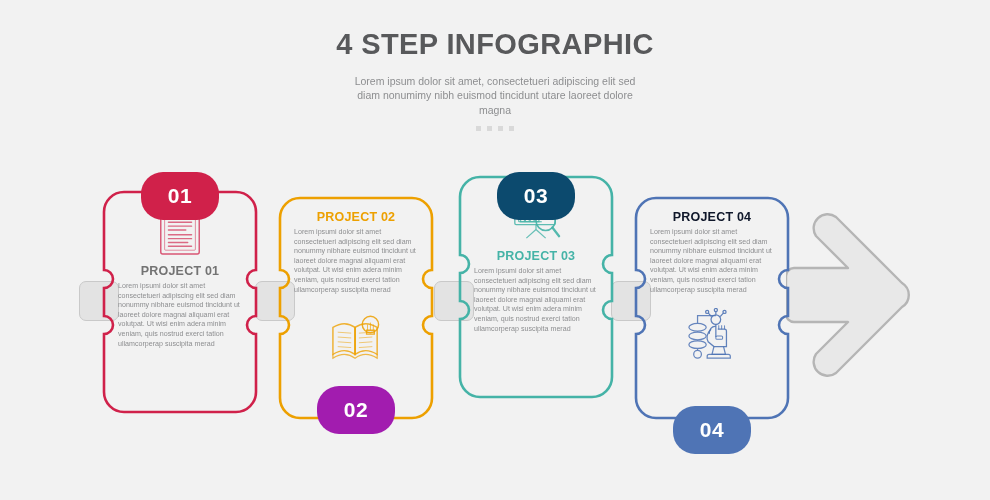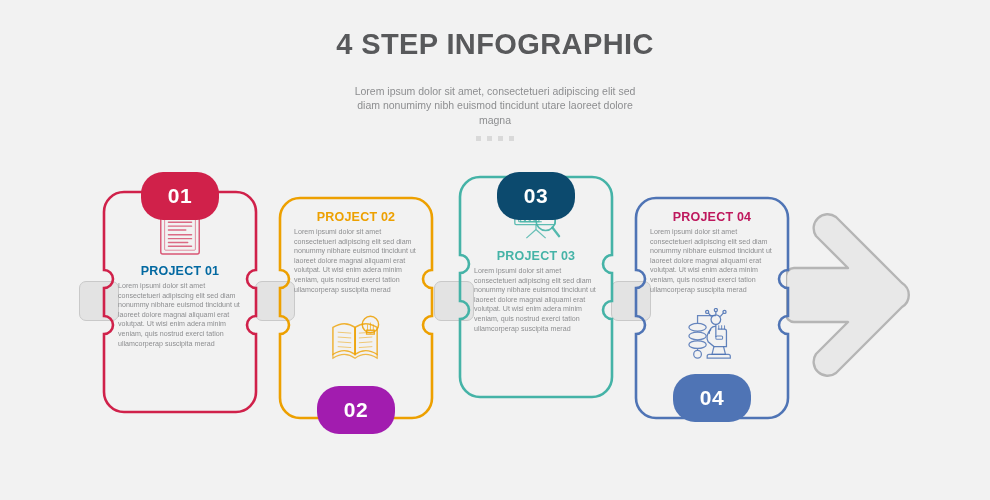--- a/index.html
+++ b/index.html
@@ -33,21 +33,21 @@
   }
   .title {
     font-size: 29px;
     font-weight: bold;
     color: #58595b;
     letter-spacing: 0.4px;
     margin: 0;
     line-height: 36px;
   }
   .subtitle {
-    margin: 22px auto 0;
+    margin: 12px auto 0;
     width: 300px;
     font-size: 10.5px;
     line-height: 14.4px;
     color: #8d8e90;
   }
   .dots {
     margin-top: 9px;
     display: flex;
     justify-content: center;
     gap: 6px;
@@ -144,21 +144,21 @@
 
   
   #card-1 { left: 102px; top: 190px; }
   #card-2 { left: 278px; top: 196px; }
   #card-3 { left: 458px; top: 175px; }
   #card-4 { left: 634px; top: 196px; }
 
   #badge-1 { left: 141px; top: 172px; }
   #badge-2 { left: 317px; top: 386px; }
   #badge-3 { left: 497px; top: 172px; }
-  #badge-4 { left: 673px; top: 374px; }
+  #badge-4 { left: 673px; top: 406px; }
 
   #conn-0 { left: 79px;  top: 281px; width: 40px; height: 40px; }
   #conn-1 { left: 255px; top: 281px; width: 40px; height: 40px; }
   #conn-2 { left: 434px; top: 281px; width: 40px; height: 40px; }
   #conn-3 { left: 611px; top: 281px; width: 40px; height: 40px; }
   #conn-4 { left: 788px; top: 281px; width: 30px; height: 40px; }
 </style>
 </head>
 <body>
 
@@ -200,21 +200,21 @@
             <line x1="14" y1="20" x2="38" y2="20"></line>
             <line x1="14" y1="24" x2="38" y2="24"></line>
             <line x1="14" y1="28" x2="32" y2="28"></line>
             <line x1="14" y1="33" x2="38" y2="33"></line>
             <line x1="14" y1="37" x2="38" y2="37"></line>
             <line x1="14" y1="41" x2="34" y2="41"></line>
             <line x1="14" y1="45" x2="38" y2="45"></line>
           </g>
         </svg>
       </div>
-      <div class="proj-title" style="color:#0369a1">PROJECT 01</div>
+      <div class="proj-title" style="color:#737373">PROJECT 01</div>
       <div class="proj-body">Lorem ipsumi dolor sit amet consectetueri adipiscing elit sed diam nonummy nibhare euismod tincidunt ut laoreet dolore magnai aliquami erat volutpat. Ut wisi enim adera minim veniam, quis nostrud exerci tation ullamcorperap suscipita merad</div>
     </div>
   </div>
   <div class="badge" id="badge-1" style="background:#d0214a">01</div>
 
   <div class="card down" id="card-2">
     <svg class="frame" viewBox="0 0 156 224" preserveAspectRatio="none">
       <path d="M22 2 H134 A20 20 0 0 1 154 22 V74 A9 9 0 0 0 154 92 V120 A9 9 0 0 0 154 138 V202 A20 20 0 0 1 134 222 H22 A20 20 0 0 1 2 202 V138 A9 9 0 0 0 2 120 V92 A9 9 0 0 0 2 74 V22 A20 20 0 0 1 22 2 Z" fill="none" stroke="#eda000" stroke-width="2.6"></path>
     </svg>
     <div class="inner">
@@ -273,21 +273,21 @@
       <div class="proj-body">Lorem ipsumi dolor sit amet consectetueri adipiscing elit sed diam nonummy nibhare euismod tincidunt ut laoreet dolore magnai aliquami erat volutpat. Ut wisi enim adera minim veniam, quis nostrud exerci tation ullamcorperap suscipita merad</div>
     </div>
   </div>
   <div class="badge" id="badge-3" style="background:#0c4a6e">03</div>
 
   <div class="card down" id="card-4">
     <svg class="frame" viewBox="0 0 156 224" preserveAspectRatio="none">
       <path d="M22 2 H134 A20 20 0 0 1 154 22 V74 A9 9 0 0 0 154 92 V120 A9 9 0 0 0 154 138 V202 A20 20 0 0 1 134 222 H22 A20 20 0 0 1 2 202 V138 A9 9 0 0 0 2 120 V92 A9 9 0 0 0 2 74 V22 A20 20 0 0 1 22 2 Z" fill="none" stroke="#4f74b5" stroke-width="2.6"></path>
     </svg>
     <div class="inner">
-      <div class="proj-title" style="color:#be185d;margin-top:2px">PROJECT 04</div>
+      <div class="proj-title" style="color:#0f172a;margin-top:2px">PROJECT 04</div>
       <div class="proj-body">Lorem ipsumi dolor sit amet consectetueri adipiscing elit sed diam nonummy nibhare euismod tincidunt ut laoreet dolore magnai aliquami erat volutpat. Ut wisi enim adera minim veniam, quis nostrud exerci tation ullamcorperap suscipita merad</div>
       <div class="icon-wrap" style="margin-top:12px">
         <svg viewBox="0 0 54 56" width="52" height="54">
           <g fill="none" stroke="#4f74b5" stroke-width="1.3" opacity="0.85">
             <ellipse cx="12" cy="20" rx="9" ry="4"></ellipse>
             <ellipse cx="12" cy="29" rx="9" ry="4"></ellipse>
             <ellipse cx="12" cy="38" rx="9" ry="4"></ellipse>
             <circle cx="12" cy="48" r="4"></circle>
             <line x1="12" y1="24" x2="12" y2="25"></line>
             <line x1="12" y1="33" x2="12" y2="34"></line>

